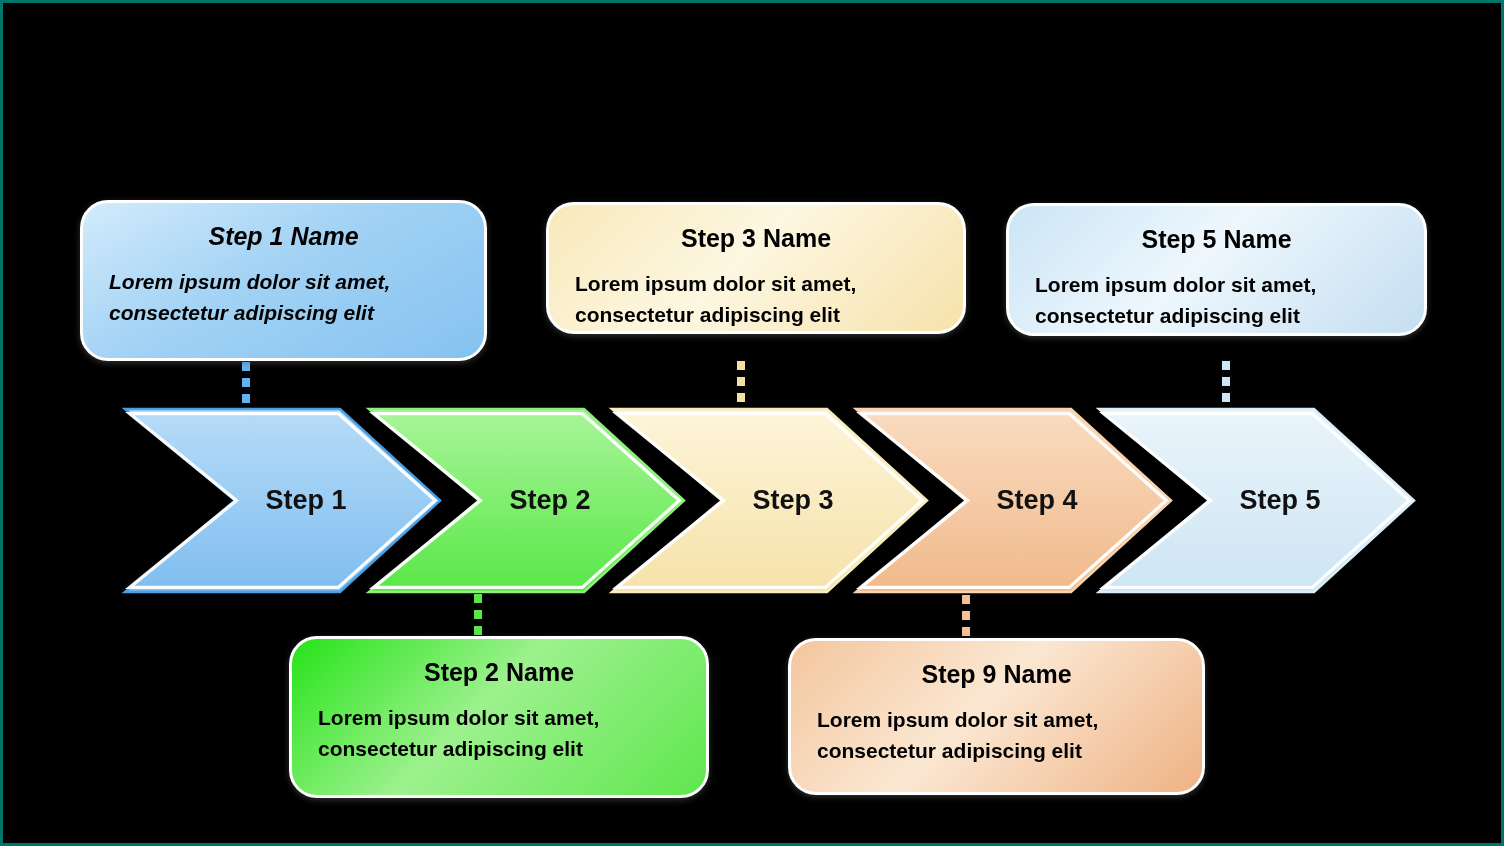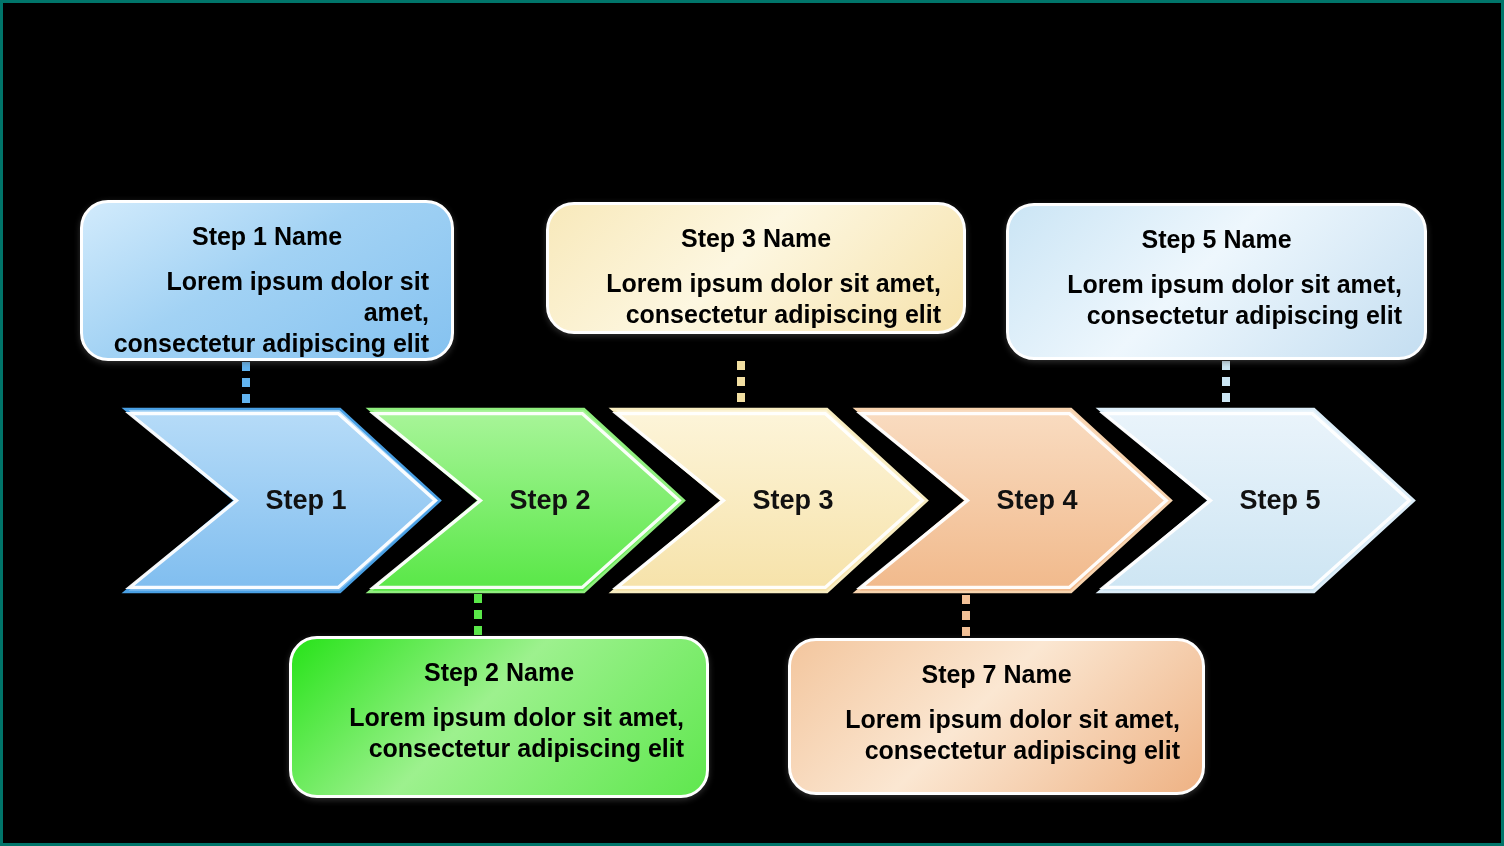--- a/index.html
+++ b/index.html
@@ -29,42 +29,41 @@
     fill: #111;
   }
   .callout {
     position: absolute;
     box-sizing: border-box;
     border: 3px solid #ffffff;
     border-radius: 28px;
     box-shadow: 0 2px 6px rgba(90,90,90,0.55);
     color: #000;
   }
-  .box1 { left: 77px;  top: 197px; width: 374px; height: 161px;
-          background: linear-gradient(150deg, #d2ebfc 0%, #a2d2f4 45%, #85c2f0 100%); }
+  .box1 { left: 77px;  top: 197px; width: 407px; height: 161px;
+          background: linear-gradient(150deg, #d2ebfc 0%, #a2d2f4 45%, #85c2f0 100%); font-style: italic; }
   .box2 { left: 286px; top: 633px; width: 420px; height: 162px;
           background: linear-gradient(135deg, #27e319 0%, #9df18e 45%, #5fe74e 100%); }
   .box3 { left: 543px; top: 199px; width: 420px; height: 132px;
           background: linear-gradient(135deg, #f8e9bb 0%, #fdf7e1 45%, #f6e2ab 100%); }
   .box4 { left: 785px; top: 635px; width: 417px; height: 157px;
           background: linear-gradient(135deg, #f3c69e 0%, #fbe7d2 45%, #eeb284 100%); }
-  .box5 { left: 1003px; top: 200px; width: 421px; height: 157px;
+  .box5 { left: 1003px; top: 200px; width: 421px; height: 133px;
           background: linear-gradient(135deg, #cbe5f5 0%, #eef7fd 45%, #c4def1 100%); }
   .callout-title {
     text-align: center;
     font-weight: bold;
     font-size: 25px;
     margin-top: 19px;
   }
   .callout-desc {
     font-weight: bold;
-    font-size: 25px;
+    font-size: 21px;
     line-height: 31px;
     margin: 15px 22px 0 26px;
-    text-align: right;
   }
   .connector {
     position: absolute;
     width: 8px;
   }
   .con1 { left: 239px; top: 359px; height: 46px;
           background: repeating-linear-gradient(to bottom, #62b4f0 0 9px, transparent 9px 16px); }
   .con2 { left: 471px; top: 591px; height: 42px;
           background: repeating-linear-gradient(to bottom, #5ae849 0 9px, transparent 9px 16px); }
   .con3 { left: 734px; top: 358px; height: 47px;
@@ -158,21 +157,21 @@
 
   <div class="callout box3">
     <div class="callout-title">Step 3 Name</div>
     <div class="callout-desc">
       <div>Lorem ipsum dolor sit amet,</div>
       <div>consectetur adipiscing elit</div>
     </div>
   </div>
 
   <div class="callout box4">
-    <div class="callout-title">Step 7 Name</div>
+    <div class="callout-title">Step 9 Name</div>
     <div class="callout-desc">
       <div>Lorem ipsum dolor sit amet,</div>
       <div>consectetur adipiscing elit</div>
     </div>
   </div>
 
   <div class="callout box5">
     <div class="callout-title">Step 5 Name</div>
     <div class="callout-desc">
       <div>Lorem ipsum dolor sit amet,</div>

